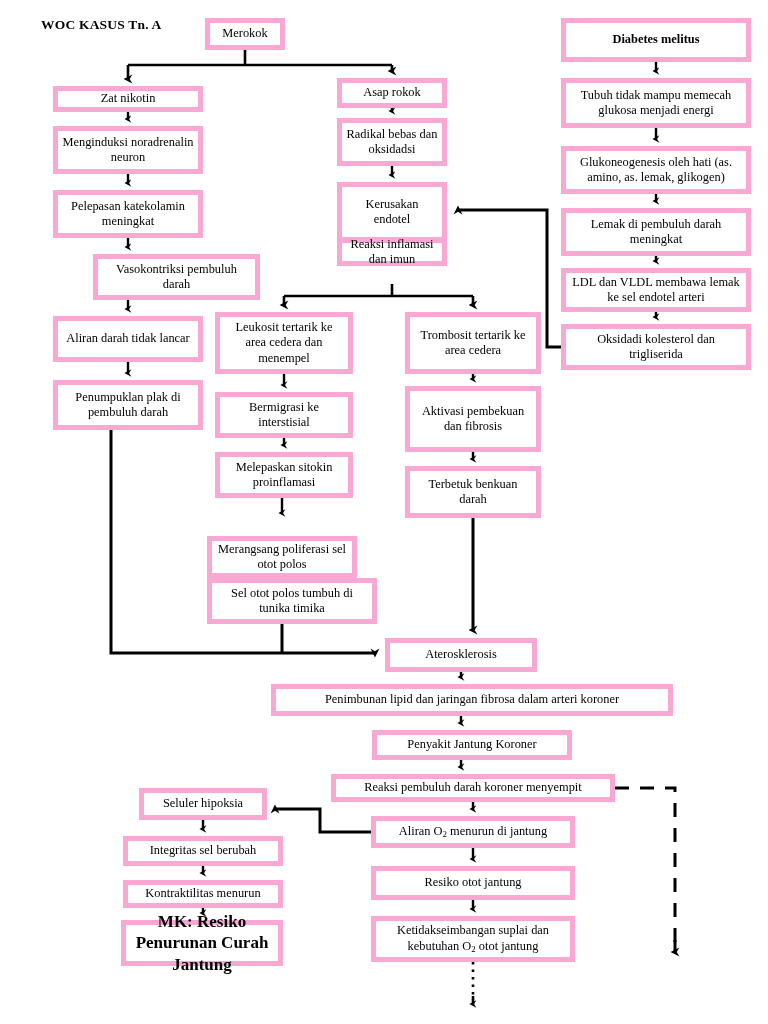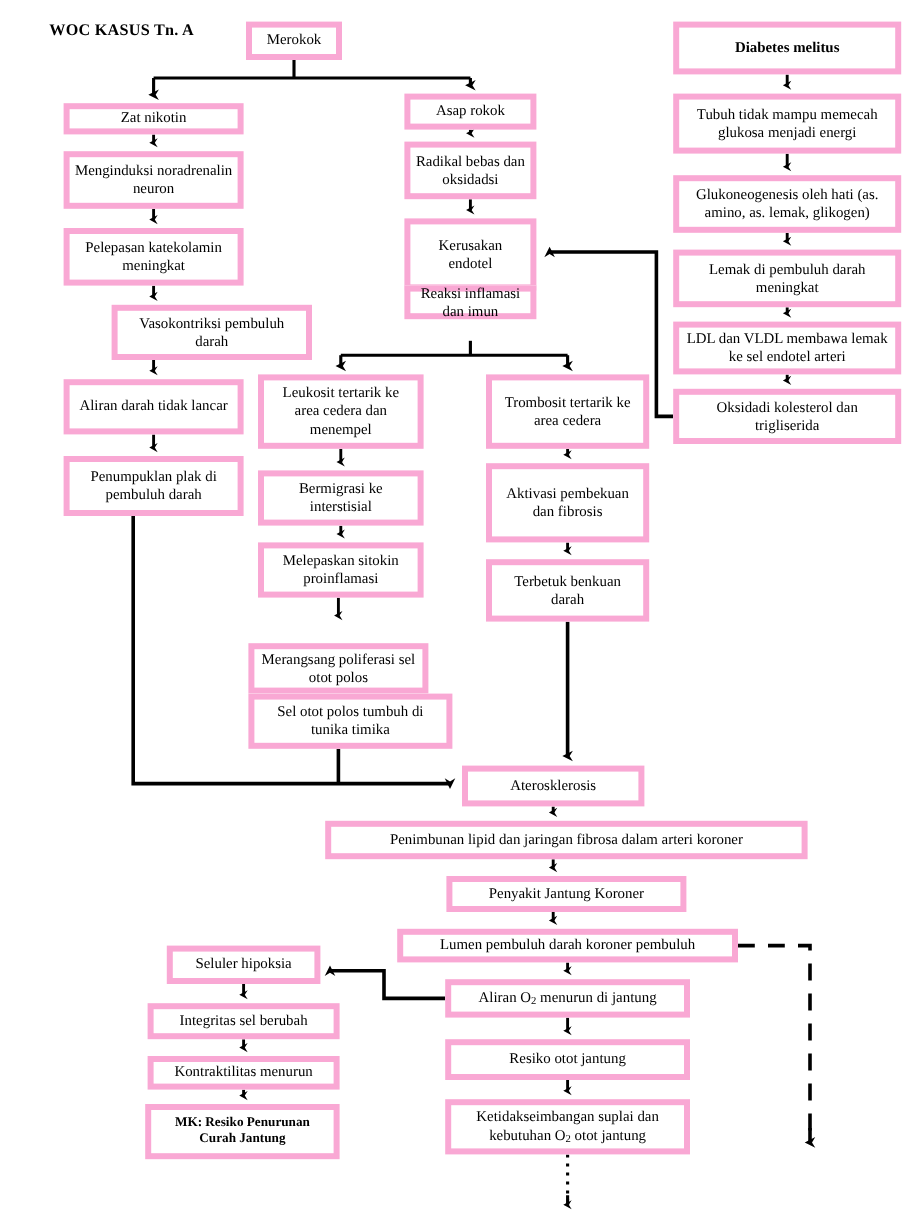--- a/index.html
+++ b/index.html
@@ -8,21 +8,21 @@
 
   #canvas{position:absolute;left:15px;top:0;width:768px;height:1024px;}
 
   svg.lines{position:absolute;left:0;top:0;width:768px;height:1024px;pointer-events:none;}
 
   .title{position:absolute;font-size:13.5px;font-weight:bold;letter-spacing:.2px;}
 
   .node{position:absolute;box-sizing:border-box;border:5px solid #f9a8d4;background:#fff;
         display:flex;align-items:center;justify-content:center;text-align:center;
         font-size:12.4px;line-height:1.24;padding:2px 4px;}
-  .node.bold{font-weight:bold;font-size:11px;}
+  .node.bold{font-weight:bold;font-size:17px;}
   .node span{display:block;width:100%;}
   sub{font-size:.72em;vertical-align:-0.22em;}
 </style>
 </head>
 <body>
 
 <div id="canvas">
 
   <div class="title" style="left:26px;top:17px;">WOC KASUS Tn. A</div>
 
@@ -185,21 +185,21 @@
   <div class="node" style="left: 370px; top: 638px; width: 152px; height: 34px;">
       <span>Aterosklerosis</span>
     </div>
   <div class="node" style="left: 256px; top: 684px; width: 402px; height: 32px;">
       <span>Penimbunan lipid dan jaringan fibrosa dalam arteri koroner</span>
     </div>
   <div class="node" style="left: 357px; top: 730px; width: 200px; height: 30px;">
       <span>Penyakit Jantung Koroner</span>
     </div>
   <div class="node" style="left: 316px; top: 774px; width: 284px; height: 28px;">
-      <span>Lumen pembuluh darah koroner pembuluh</span>
+      <span>Reaksi pembuluh darah koroner menyempit</span>
     </div>
 
   <div class="node" style="left: 124px; top: 788px; width: 128px; height: 32px;">
       <span>Seluler hipoksia</span>
     </div>
   <div class="node" style="left: 108px; top: 836px; width: 160px; height: 30px;">
       <span>Integritas sel berubah</span>
     </div>
   <div class="node" style="left: 108px; top: 880px; width: 160px; height: 28px;">
       <span>Kontraktilitas menurun</span>

